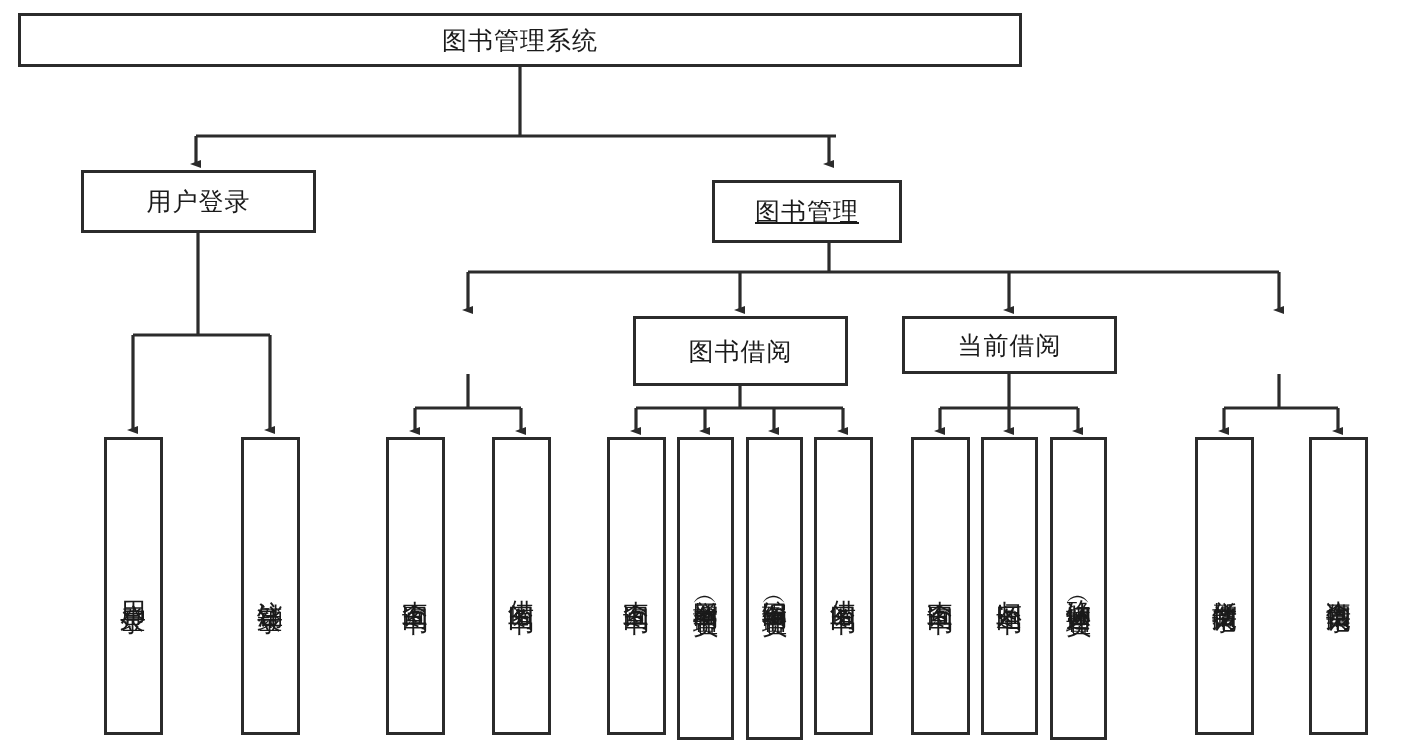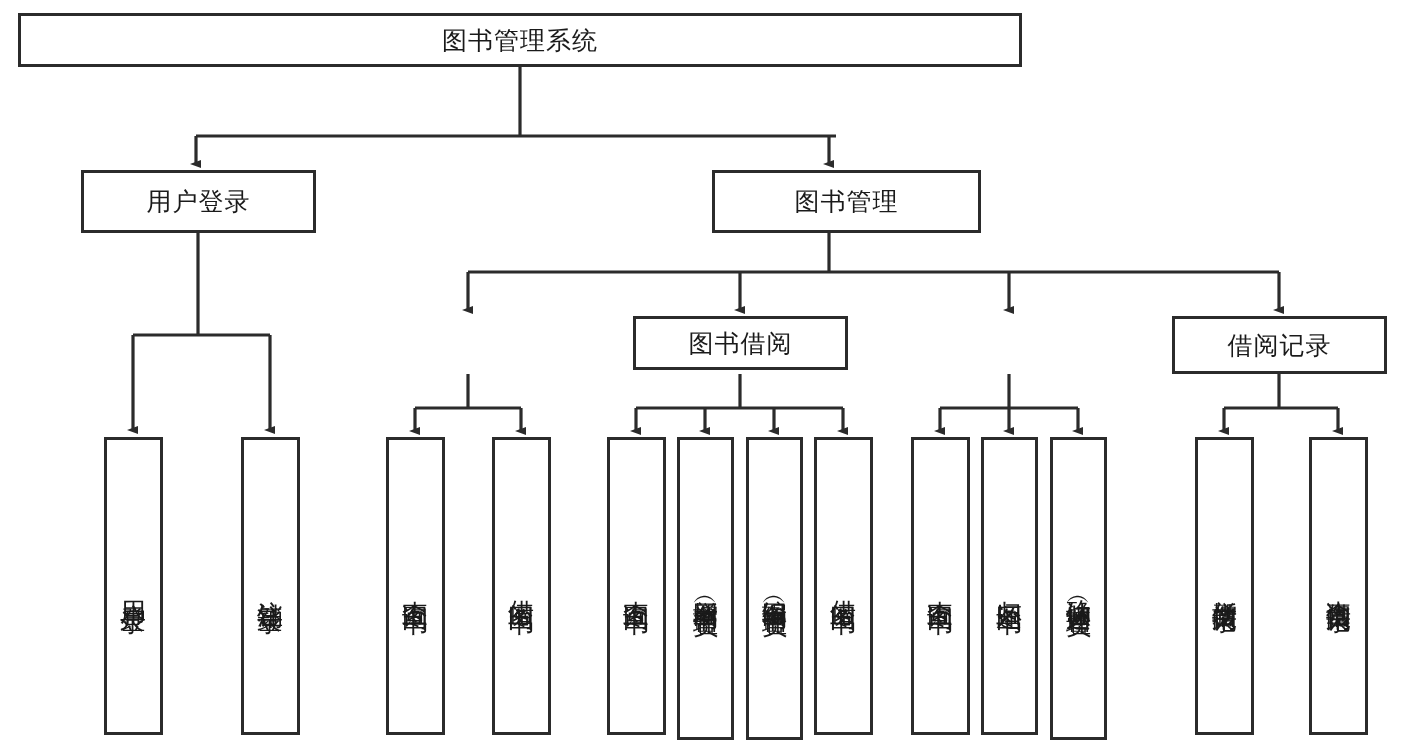--- a/index.html
+++ b/index.html
@@ -125,29 +125,29 @@
     </g>
   </svg>
 
   <div class="node horiz" style="left:18px; top:13px; width:1004px; height:54px;">
     <span>图书管理系统</span>
   </div>
 
   <div class="node horiz" style="left:81px; top:170px; width:235px; height:63px;">
     <span>用户登录</span>
   </div>
-  <div class="node horiz" style="left:712px; top:170px; width:269px; height:63px;">
+  <div class="node horiz" style="left:712px; top:180px; width:190px; height:63px;text-decoration:underline;">
     <span>图书管理</span>
   </div>
 
-  <div class="node horiz" style="left:633px; top:316px; width:215px; height:54px;">
+  <div class="node horiz" style="left:633px; top:316px; width:215px; height:70px;">
     <span>图书借阅</span>
   </div>
-  <div class="node horiz" style="left:1172px; top:316px; width:215px; height:58px;">
-    <span>借阅记录</span>
+  <div class="node horiz" style="left:902px; top:316px; width:215px; height:58px;">
+    <span>当前借阅</span>
   </div>
 
   <div class="node vert" style="left:104px; top:437px; width:59px; height:298px;">
     <span class="vtext">用户登录</span>
   </div>
   <div class="node vert" style="left:241px; top:437px; width:59px; height:298px;">
     <span class="vtext">注销登录</span>
   </div>
 
   <div class="node vert" style="left:386px; top:437px; width:59px; height:298px;">

